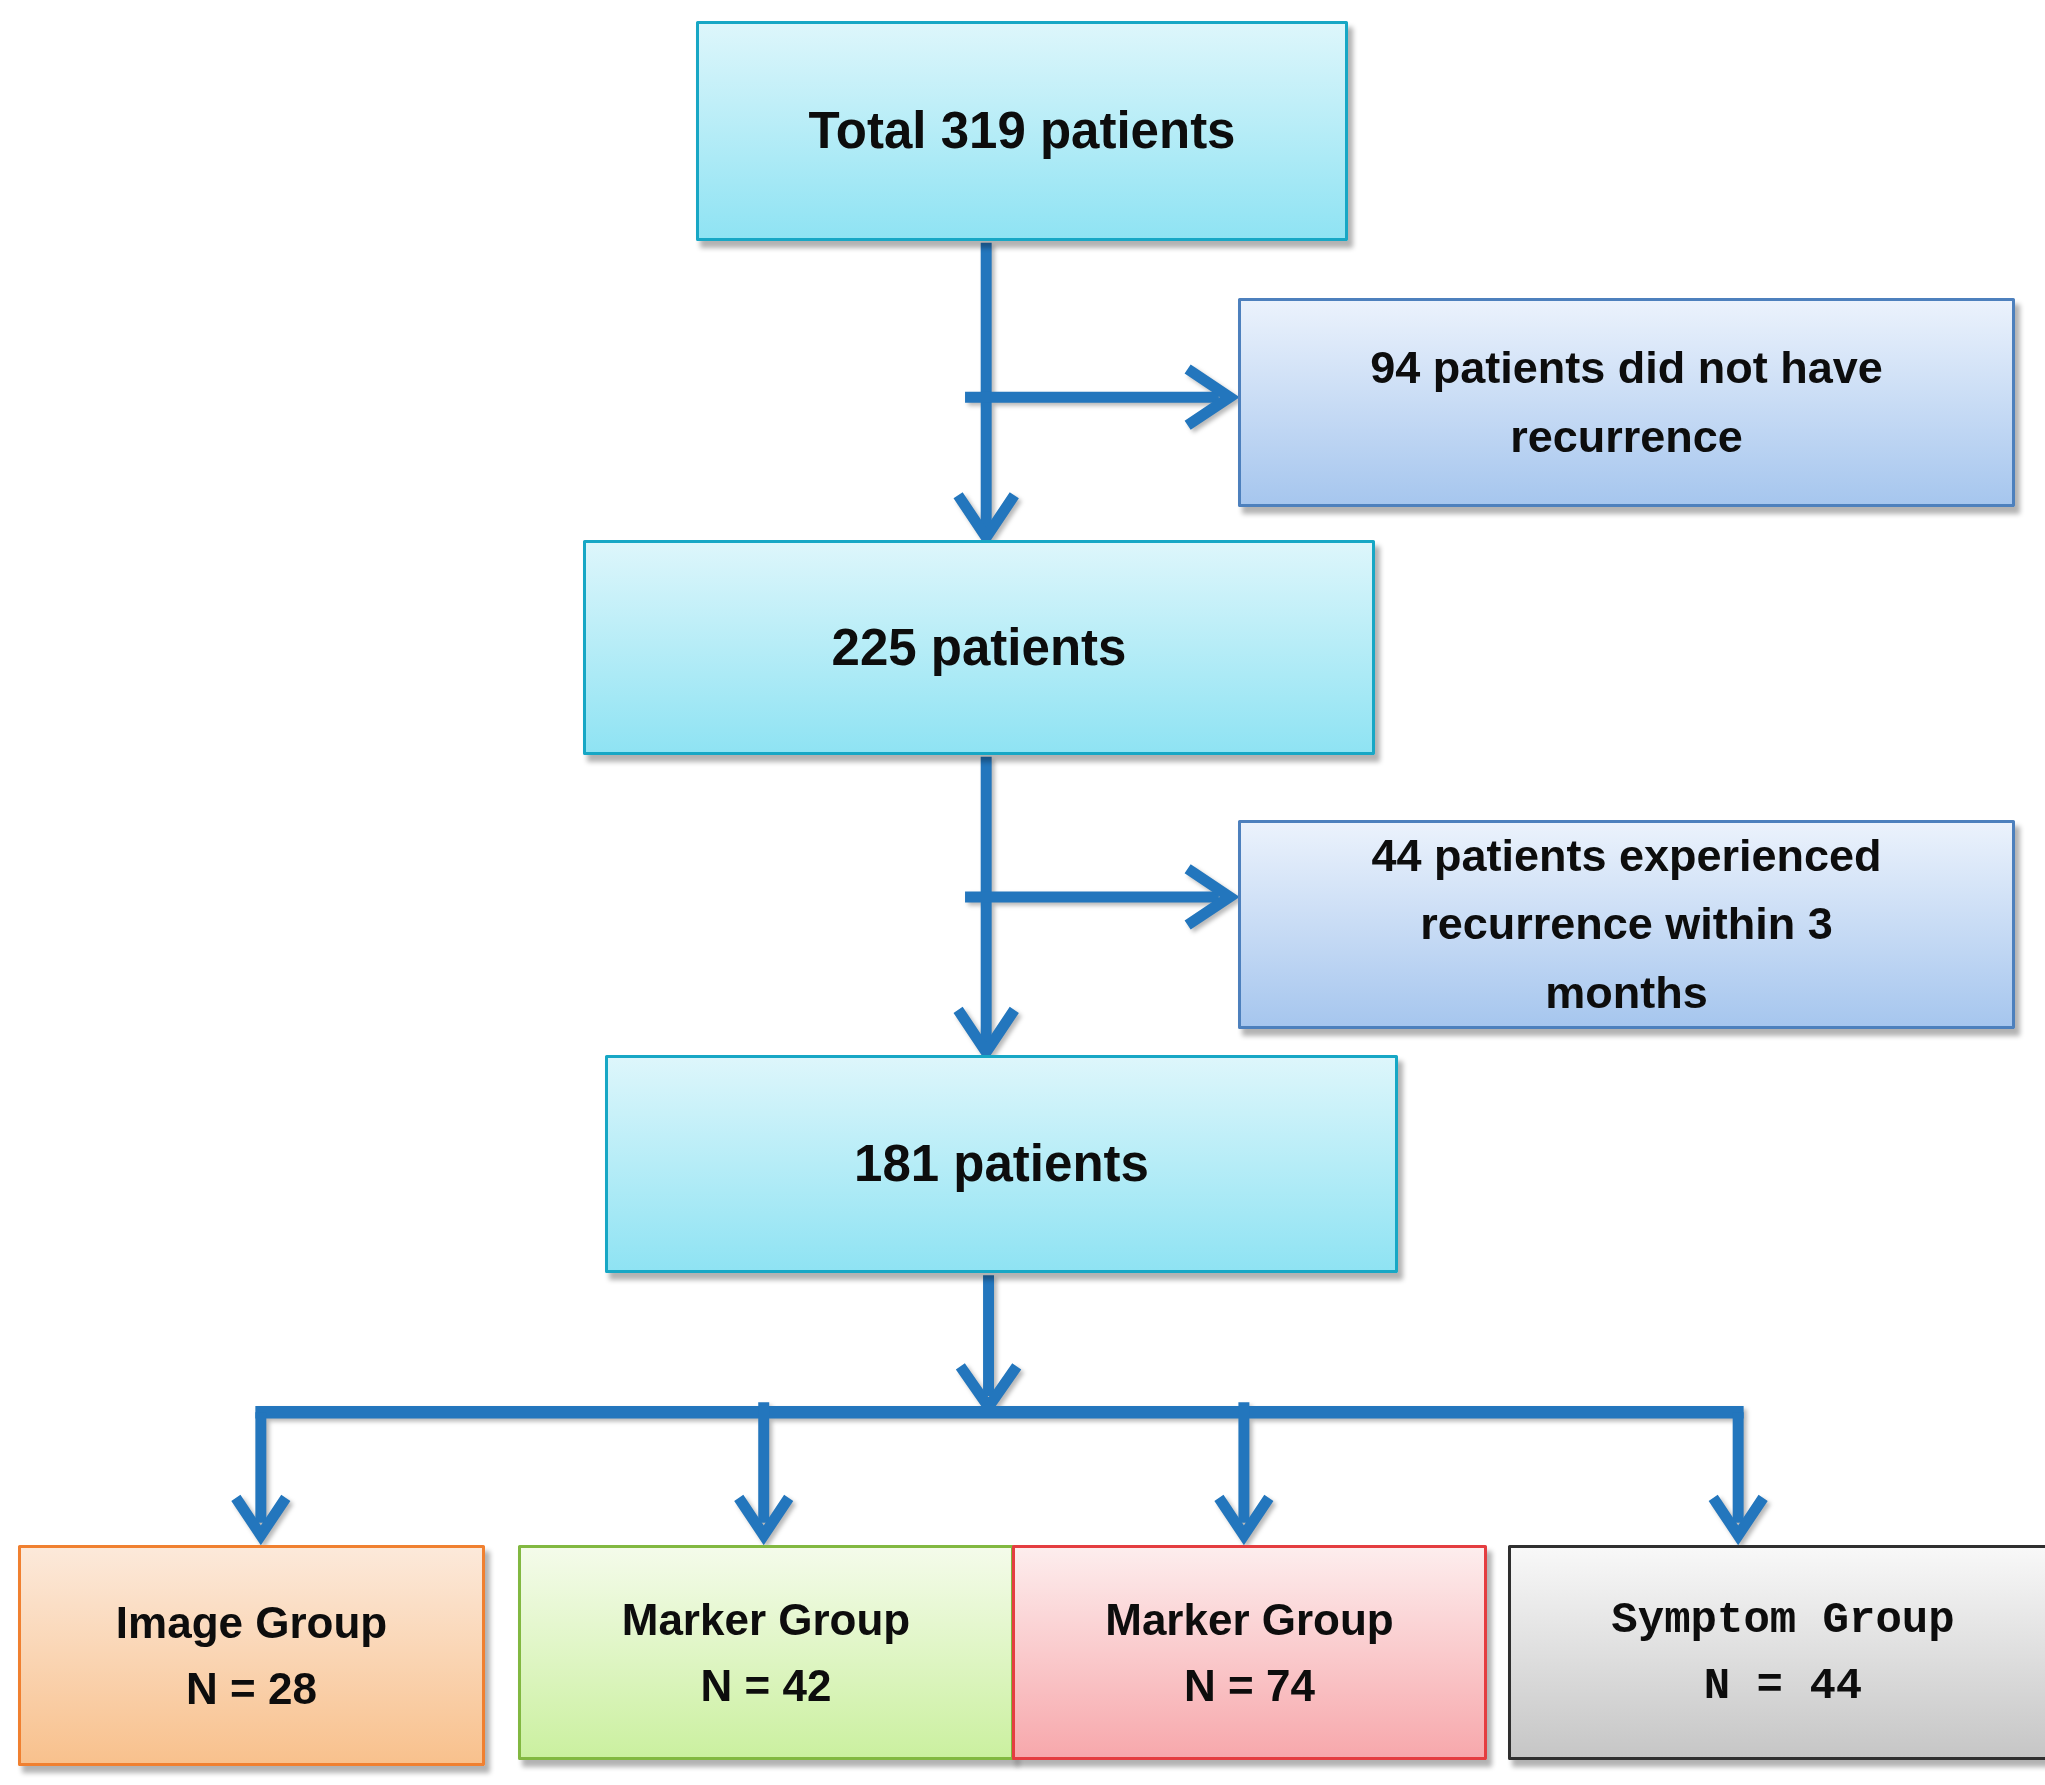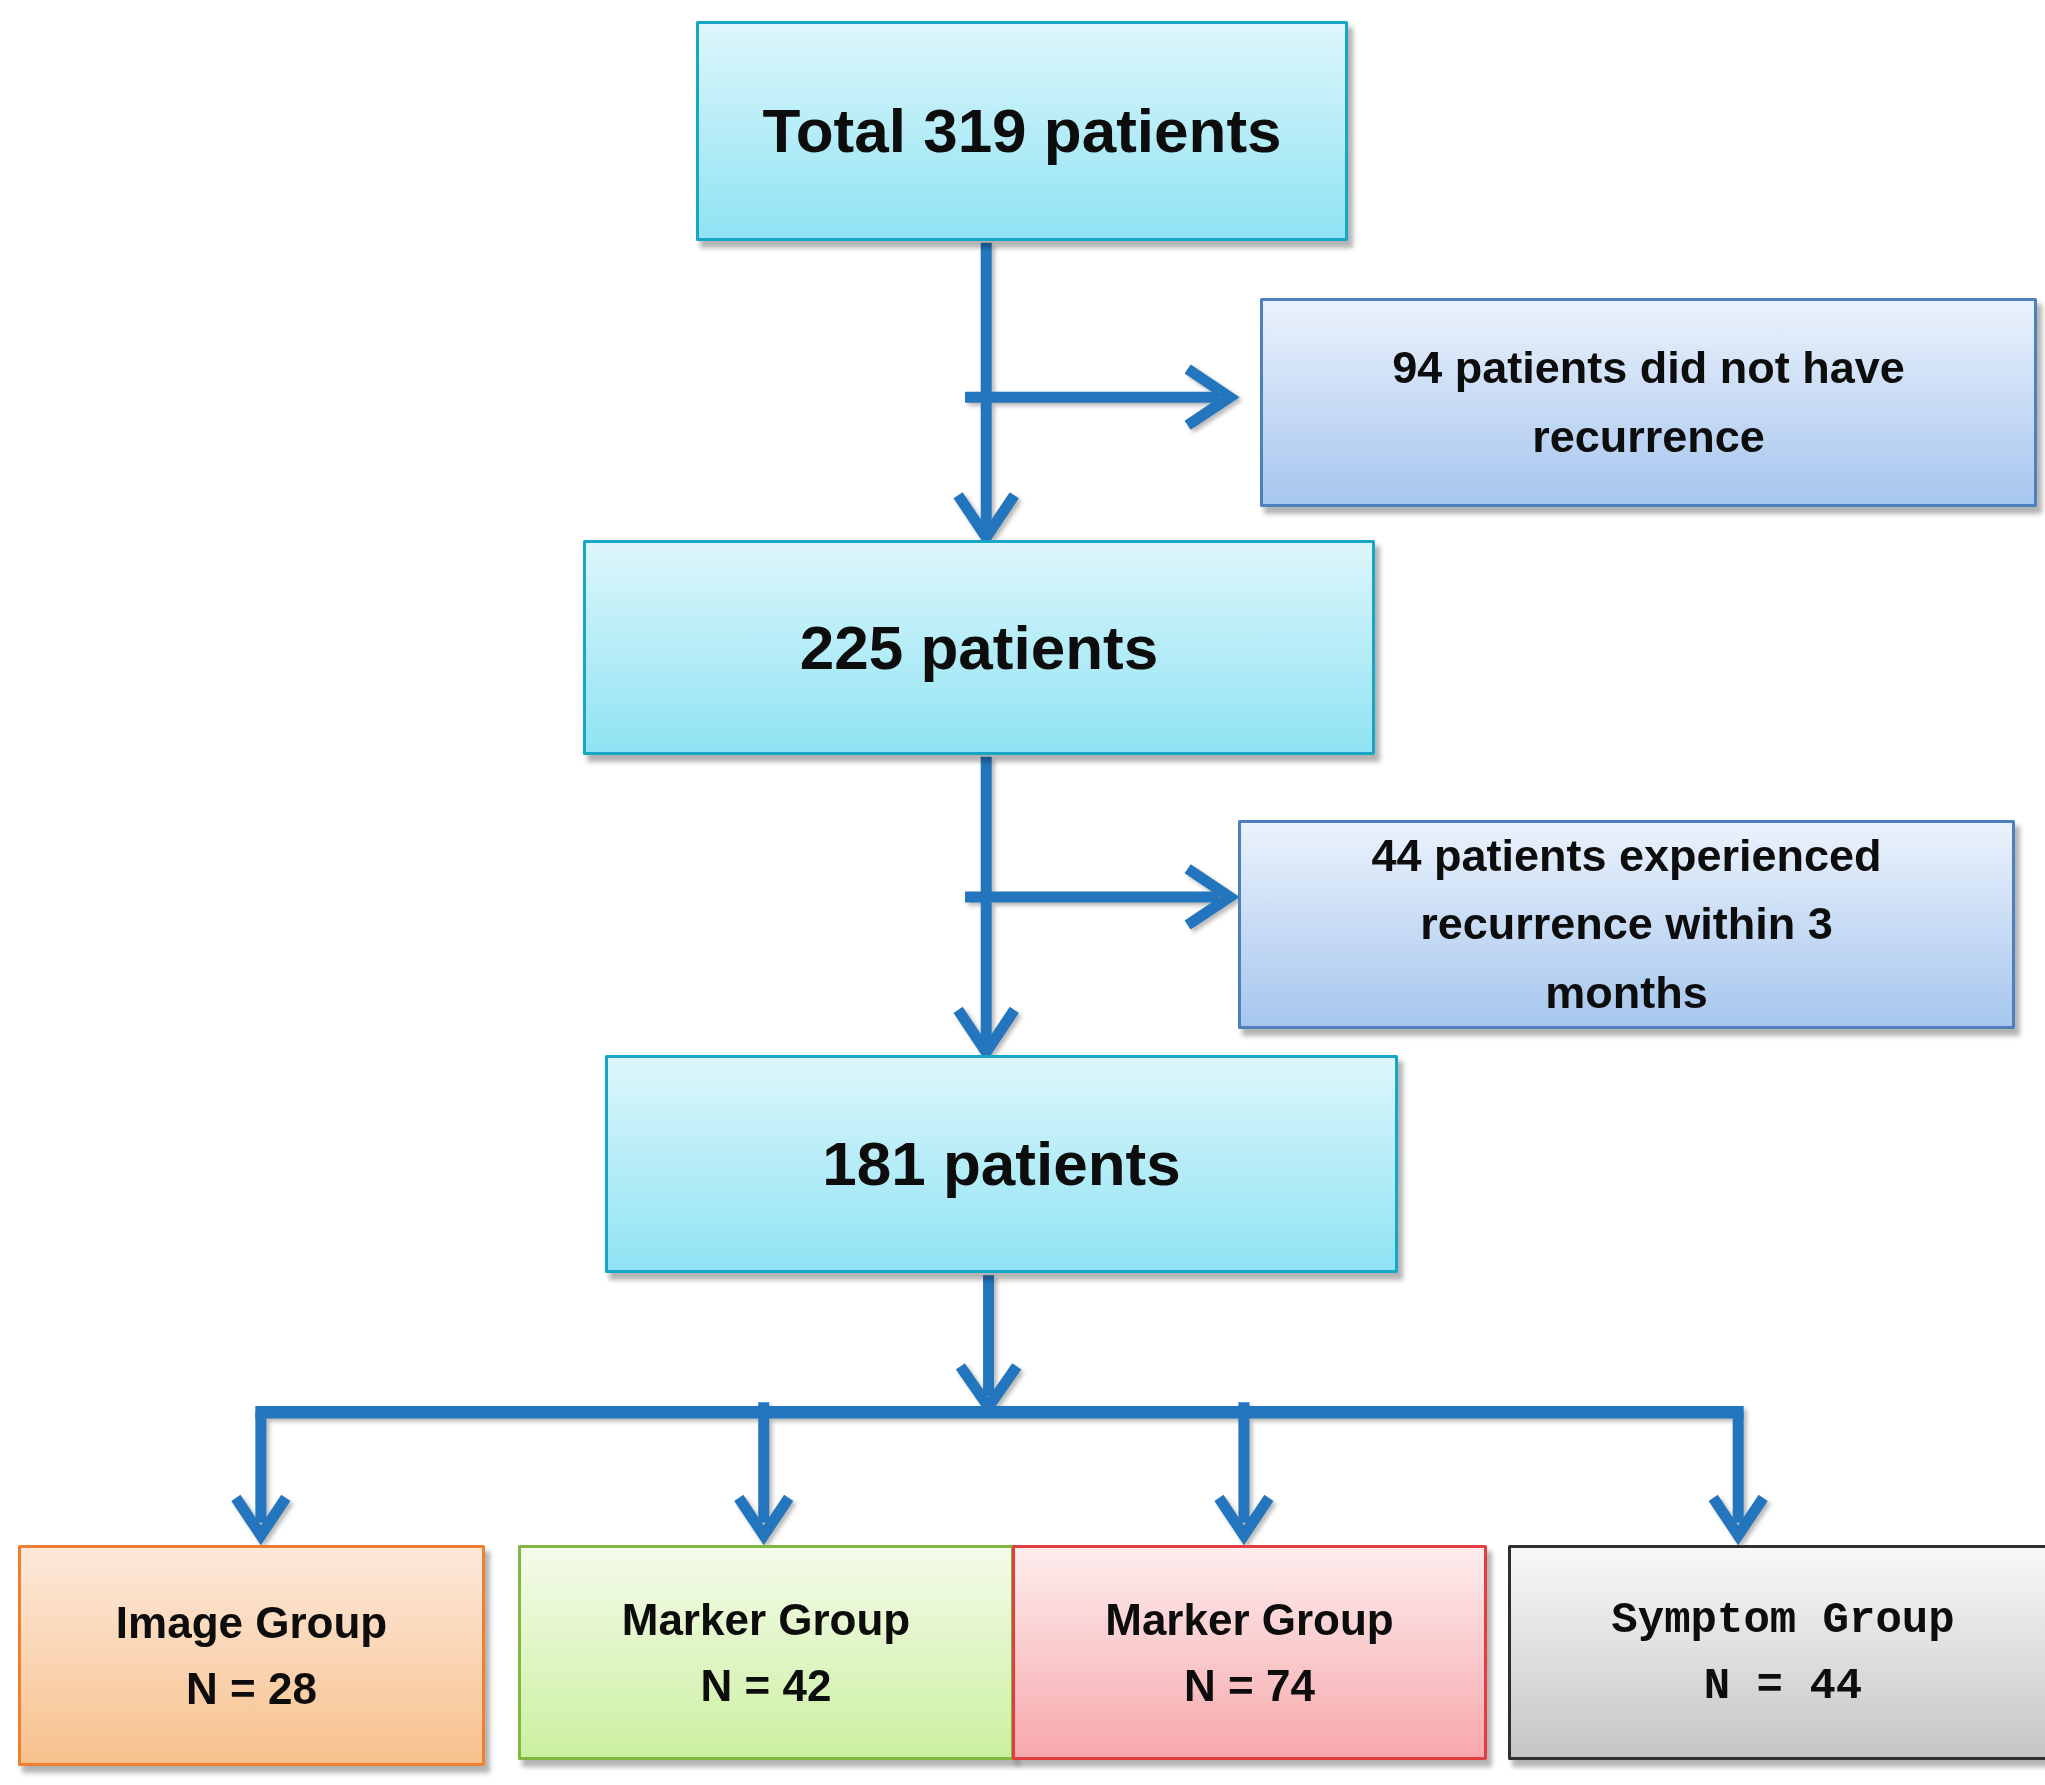--- a/index.html
+++ b/index.html
@@ -48,21 +48,21 @@
     display: flex;
     flex-direction: column;
     align-items: center;
     justify-content: center;
     text-align: center;
     border-radius: 1.6px;
     box-shadow: 4.7px 6.3px 5.5px rgba(0,0,0,0.30);
     color: var(--text, #0d0d0d);
     font-weight: 700;
   }
-  .box .lbl      { font-size: 62px; line-height: 1.25; }
+  .box .lbl      { font-size: 51px; line-height: 1.25; }
   .box .line     { font-size: 45px; line-height: 1.52; }
   .box .glabel,
   .box .gnum     { font-size: 44px; line-height: 1.5; }
 
   .cyan {
     background: linear-gradient(to bottom, var(--cyan-fill-top, #DDF6FB), var(--cyan-fill-bottom, #8FE3F3));
     border: 3.1px solid var(--cyan-border, #17A7C5);
   }
   .blue {
     background: linear-gradient(to bottom, var(--blue-fill-top, #EBF2FC), var(--blue-fill-bottom, #A6C6EE));
@@ -139,21 +139,21 @@
     <g>
       <path class="shaft" d="M2219 1803 V 1944"></path>
       <path class="barb" d="M2191 1918 L2219 1960 L2247 1918"></path>
     </g>
   </svg>
 
   <div class="box cyan" style="left:696px; top:21px; width:652px; height:220px;">
     <span class="lbl">Total 319 patients</span>
   </div>
 
-  <div class="box blue" style="left:1238px; top:298px; width:777px; height:209px;margin-left:22px;">
+  <div class="box blue" style="left:1238px; top:298px; width:777px; height:209px;">
     <div class="line">94 patients did not have</div>
     <div class="line">recurrence</div>
   </div>
 
   <div class="box cyan" style="left:583px; top:540px; width:792px; height:215px;">
     <span class="lbl">225 patients</span>
   </div>
 
   <div class="box blue" style="left:1238px; top:820px; width:777px; height:209px;text-align:right;">
     <div class="line">44 patients experienced</div>

